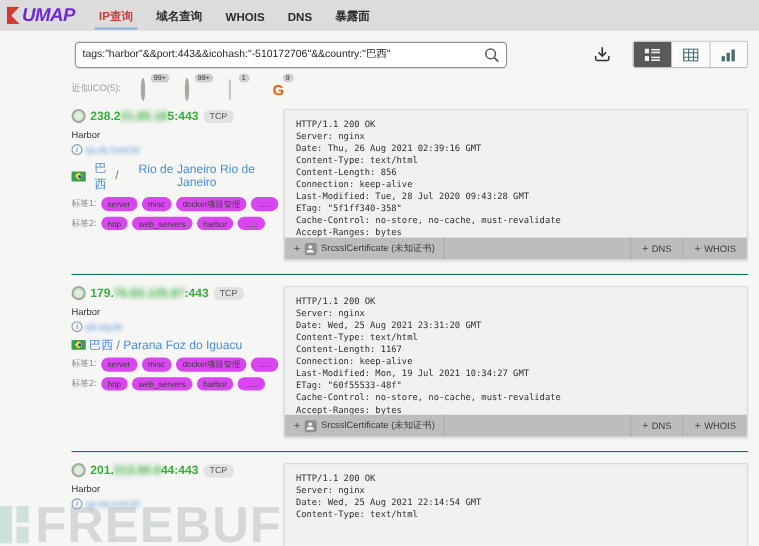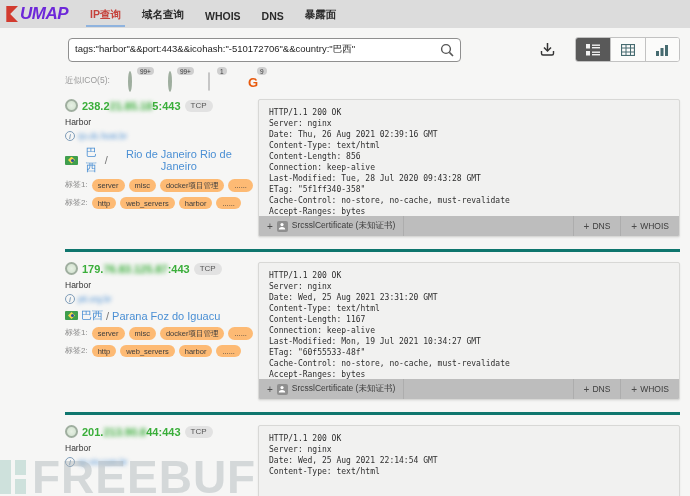--- a/index.html
+++ b/index.html
@@ -39,42 +39,42 @@
     background-image:linear-gradient(#c9c9c9,#c9c9c9),linear-gradient(#c9c9c9,#c9c9c9); background-repeat:no-repeat; background-size:8px 1px,6px 1px; background-position:2px 4px,2px 8px; }
   .fav-g { width:15px; height:15px; font-size:13px; font-weight:900; color:#e8590c; line-height:15px; text-align:center; }
 
   
   .summary { margin:12px 10px 0 65px; font-size:9px; color:#6f6f6f; padding-bottom:9px; border-bottom:1px solid #e4e4e3; }
   .summary b { color:#222; font-size:9.5px; margin-right:4px; }
 
   
   .results { margin:0 10px 0 65px; }
   .result { display:flex; gap:11px; padding:10px 0 12px; }
-  .result + .result { border-top:3px solid #0f766e; }
+  .result + .result { border-top:1px solid #0f766e; }
   .left-col { width:182px; flex:none; }
   .ip-row { display:flex; align-items:center; gap:4px; margin-bottom:5px; }
   .ip-link { font-size:11px; font-weight:700; color:#3aae3a; cursor:pointer; white-space:nowrap; }
   .censored { filter:blur(2.3px); }
   .proto-badge { background:#e2e2e2; color:#555; border-radius:8px; font-size:8px; font-weight:400; padding:1.5px 6px; }
   .app-name { font-size:8.5px; color:#333; margin-bottom:4px; }
   .host-row { display:flex; align-items:center; gap:3px; margin-bottom:4px; cursor:pointer; }
   .info-icon { width:10px; height:10px; border:1px solid #7f9db9; border-radius:50%; color:#7f9db9; font-size:7px; line-height:9px; text-align:center; font-style:italic; font-weight:700; flex:none; }
   .host-link { font-size:8.5px; color:#4a8fd4; filter:blur(2px); }
   .loc-row { display:flex; align-items:center; gap:3px; margin-bottom:4px; }
   .flag { width:13px; height:9px; background:#3f9e4d; border-radius:1px; position:relative; flex:none; overflow:hidden; }
   .flag .diamond { position:absolute; left:3px; top:1px; width:7px; height:7px; background:#f7d84b; clip-path:polygon(50% 0,100% 50%,50% 100%,0 50%); }
   .flag .dot { position:absolute; left:5.5px; top:3px; width:3px; height:3px; background:#2b4f9e; border-radius:50%; }
   .loc-link { font-size:11px; color:#4a8fd4; cursor:pointer;text-align:center; }
   .org-row { font-size:8.5px; line-height:12px; margin-bottom:5px; }
   .org-label { color:#8a8a8a; }
   .org-link { color:#4a8fd4; cursor:pointer; }
   .tags-row { display:flex; flex-wrap:nowrap; gap:4px; margin-bottom:5px; }
   .tags-label { font-size:8px; color:#8a8a8a; flex:none; }
   .chips { display:flex; gap:4px; }
-  .chip { background:#fdba74; color:#3c3c3c; border-radius:8px; font-size:7.5px; padding:1.5px 6px; white-space:nowrap; cursor:pointer; }
+  .chip { background:#d946ef; color:#3c3c3c; border-radius:8px; font-size:7.5px; padding:1.5px 6px; white-space:nowrap; cursor:pointer; }
   .time { font-size:9.5px; font-weight:700; color:#1f1f1f; margin-top:2px; }
 
   
   .banner-box { flex:1; background:#f1f1f0; border:1px solid #d8d8d6; border-radius:2px; box-shadow:0 1px 2px rgba(0,0,0,.08); display:flex; flex-direction:column; overflow:hidden; }
   .banner-text { font-family:"DejaVu Sans Mono", monospace; font-size:8px; line-height:11px; color:#2e2e2e; padding:7px 10px 0; height:116px; overflow:hidden; white-space:pre; }
   .banner-footer { height:20px; background:#bdbdbd; display:flex; align-items:center; font-size:8.5px; color:#3c3c3c; }
   .cert-chip { display:flex; align-items:center; gap:4px; padding:0 8px; height:100%; cursor:pointer; border-right:1px solid #adadad; }
   .plus { font-size:10px; color:#4a4a4a; }
   .avatar-sq { width:11px; height:11px; background:#8f8f8f; border-radius:2px; display:flex; align-items:center; justify-content:center; }
   .footer-spacer { flex:1; }

